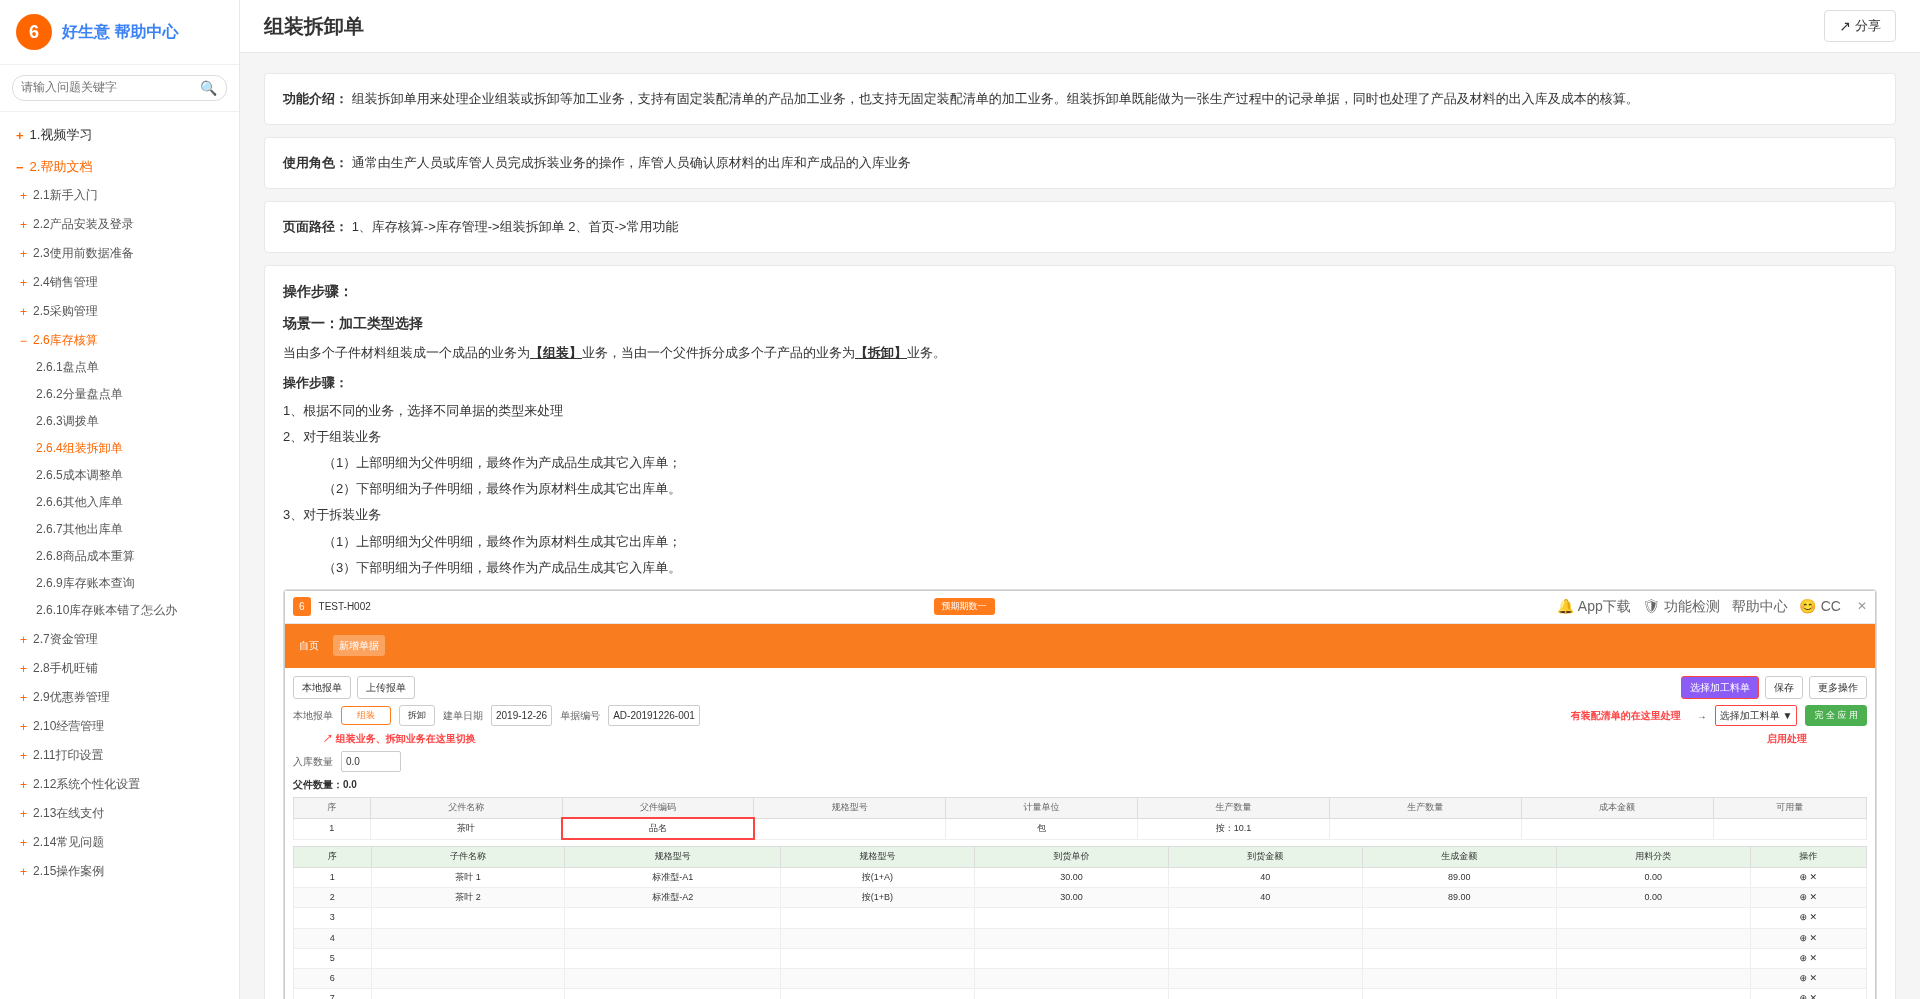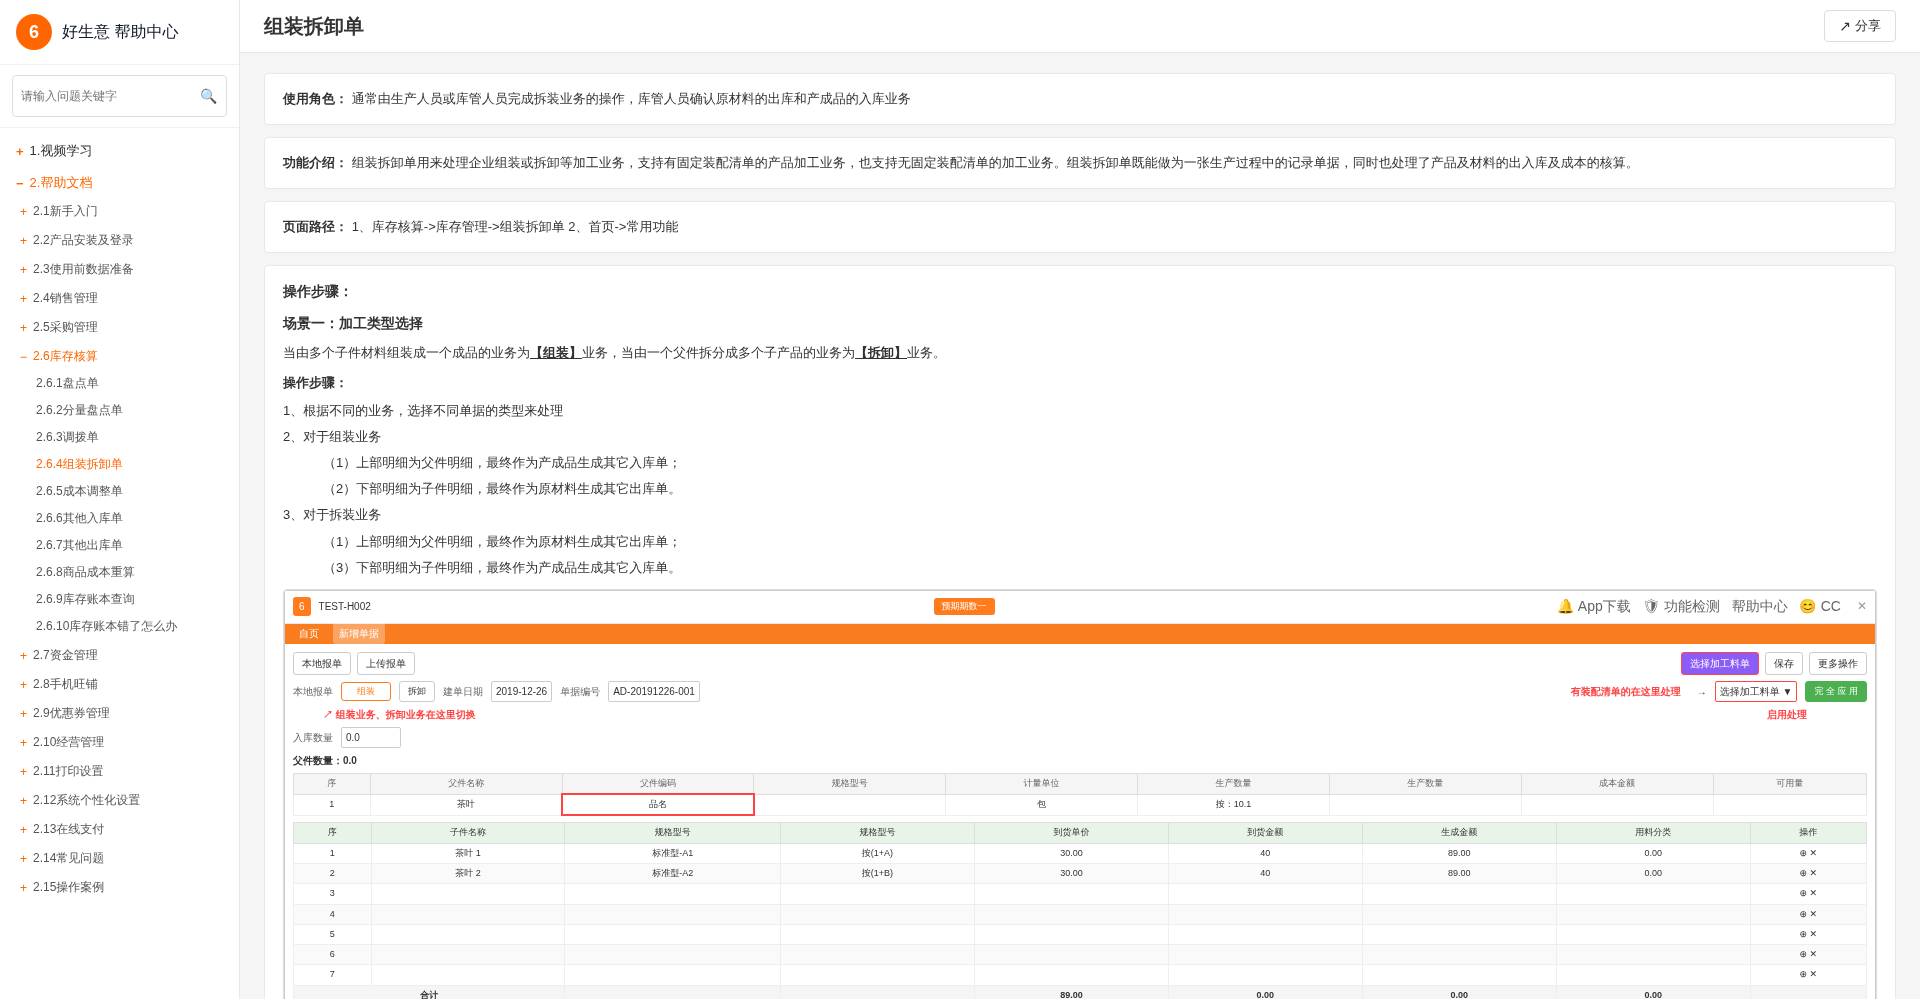--- a/index.html
+++ b/index.html
@@ -30,33 +30,33 @@
       align-items: center;
       justify-content: center;
       color: #fff;
       font-size: 18px;
       font-weight: bold;
       margin-right: 10px;
       flex-shrink: 0;
     }
     #logo-text {
       font-size: 16px;
-      font-weight: normal;
-      color: #0f172a;
+      font-weight: bold;
+      color: #3b82f6;
     }
     #search-area {
       padding: 10px 12px;
       border-bottom: 1px solid #f0f0f0;
     }
     #search-box {
       display: flex;
-      align-items: center;
+      align-items: flex-start;
       border: 1px solid #ddd;
-      border-radius: 4px;
-      padding: 12px 8px;
+      border-radius: 12px;
+      padding: 4px 8px;
       background: #fff;
     }
     #search-box input {
       border: none;
       outline: none;
       font-size: 12px;
       color: #999;
       width: 100%;
       background: transparent;
     }
@@ -220,21 +220,21 @@
       background: #fff;
       border-bottom: 1px solid #e8e8e8;
       padding: 4px 8px;
       display: flex;
       align-items: center;
       gap: 8px;
       font-size: 10px;
     }
     .mock-nav {
       background: #f97c1e;
-      height: 20px;
+      height: 44px;
       display: flex;
       align-items: center;
       padding: 0 8px;
       gap: 8px;
     }
     .mock-nav-item {
       color: #fff;
       font-size: 10px;
       padding: 2px 6px;
       border-radius: 3px;
@@ -453,27 +453,27 @@
     <span id="page-title-text">组装拆卸单</span>
     <button id="share-btn">
       <span id="share-icon">↗</span>
       <span>分享</span>
     </button>
   </div>
 
   <div id="content-area">
 
     <div class="content-card">
+      <span style="font-weight:bold;">功能介绍：</span>
+      <span>组装拆卸单用来处理企业组装或拆卸等加工业务，支持有固定装配清单的产品加工业务，也支持无固定装配清单的加工业务。组装拆卸单既能做为一张生产过程中的记录单据，同时也处理了产品及材料的出入库及成本的核算。</span>
+    </div>
+
+    <div class="content-card">
       <span style="font-weight:bold;">使用角色：</span>
       <span>通常由生产人员或库管人员完成拆装业务的操作，库管人员确认原材料的出库和产成品的入库业务</span>
-    </div>
-
-    <div class="content-card">
-      <span style="font-weight:bold;">功能介绍：</span>
-      <span>组装拆卸单用来处理企业组装或拆卸等加工业务，支持有固定装配清单的产品加工业务，也支持无固定装配清单的加工业务。组装拆卸单既能做为一张生产过程中的记录单据，同时也处理了产品及材料的出入库及成本的核算。</span>
     </div>
 
     <div class="content-card">
       <span style="font-weight:bold;">页面路径：</span>
       <span>1、库存核算-&gt;库存管理-&gt;组装拆卸单  2、首页-&gt;常用功能</span>
     </div>
 
     <div class="content-card">
       <div class="section-title">操作步骤：</div>
 

